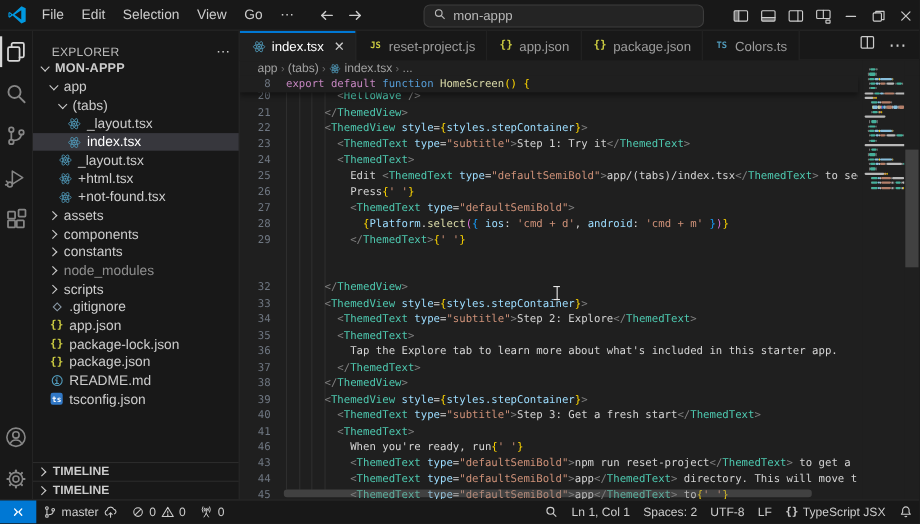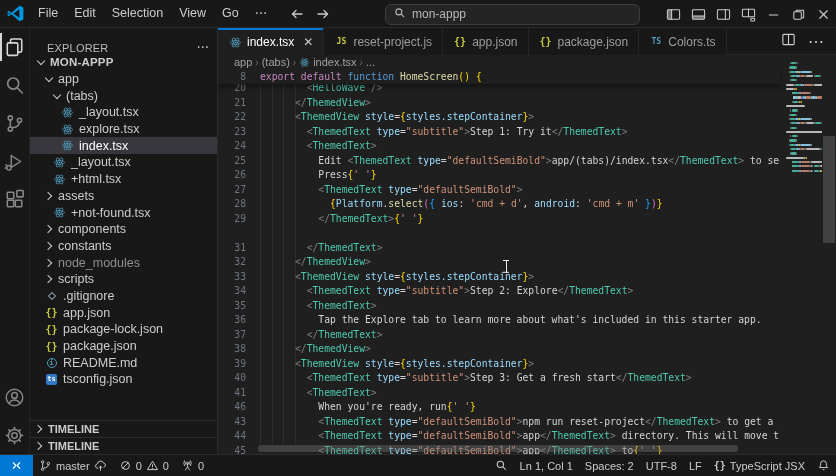--- a/index.html
+++ b/index.html
@@ -286,88 +286,75 @@
                 <g stroke="#519aba" fill="none" stroke-width=".9">
                   <ellipse cx="8" cy="8" rx="6.4" ry="2.4"></ellipse>
                   <ellipse cx="8" cy="8" rx="6.4" ry="2.4" transform="rotate(60 8 8)"></ellipse>
                   <ellipse cx="8" cy="8" rx="6.4" ry="2.4" transform="rotate(120 8 8)"></ellipse>
                 </g>
                 <circle cx="8" cy="8" r="1.2" fill="#519aba"></circle>
               </svg>
             </span>
             <span class="tlabel">_layout.tsx</span>
           </div>
-          <div class="trow" style="padding-left: 30px;">
+          <div class="trow selected" style="padding-left: 30px;">
             <span class="ficon">
               <svg viewBox="0 0 16 16">
                 <g stroke="#519aba" fill="none" stroke-width=".9">
                   <ellipse cx="8" cy="8" rx="6.4" ry="2.4"></ellipse>
                   <ellipse cx="8" cy="8" rx="6.4" ry="2.4" transform="rotate(60 8 8)"></ellipse>
                   <ellipse cx="8" cy="8" rx="6.4" ry="2.4" transform="rotate(120 8 8)"></ellipse>
                 </g>
                 <circle cx="8" cy="8" r="1.2" fill="#519aba"></circle>
               </svg>
             </span>
-            <span class="tlabel">explore.tsx</span>
-          </div>
-          <div class="trow selected" style="padding-left: 30px;">
+            <span class="tlabel">index.tsx</span>
+          </div>
+          <div class="trow" style="padding-left: 22px;">
             <span class="ficon">
               <svg viewBox="0 0 16 16">
                 <g stroke="#519aba" fill="none" stroke-width=".9">
                   <ellipse cx="8" cy="8" rx="6.4" ry="2.4"></ellipse>
                   <ellipse cx="8" cy="8" rx="6.4" ry="2.4" transform="rotate(60 8 8)"></ellipse>
                   <ellipse cx="8" cy="8" rx="6.4" ry="2.4" transform="rotate(120 8 8)"></ellipse>
                 </g>
                 <circle cx="8" cy="8" r="1.2" fill="#519aba"></circle>
               </svg>
             </span>
-            <span class="tlabel">index.tsx</span>
+            <span class="tlabel">_layout.tsx</span>
           </div>
           <div class="trow" style="padding-left: 22px;">
             <span class="ficon">
               <svg viewBox="0 0 16 16">
                 <g stroke="#519aba" fill="none" stroke-width=".9">
                   <ellipse cx="8" cy="8" rx="6.4" ry="2.4"></ellipse>
                   <ellipse cx="8" cy="8" rx="6.4" ry="2.4" transform="rotate(60 8 8)"></ellipse>
                   <ellipse cx="8" cy="8" rx="6.4" ry="2.4" transform="rotate(120 8 8)"></ellipse>
                 </g>
                 <circle cx="8" cy="8" r="1.2" fill="#519aba"></circle>
               </svg>
             </span>
-            <span class="tlabel">_layout.tsx</span>
+            <span class="tlabel">+html.tsx</span>
           </div>
           <div class="trow" style="padding-left: 22px;">
             <span class="ficon">
               <svg viewBox="0 0 16 16">
                 <g stroke="#519aba" fill="none" stroke-width=".9">
                   <ellipse cx="8" cy="8" rx="6.4" ry="2.4"></ellipse>
                   <ellipse cx="8" cy="8" rx="6.4" ry="2.4" transform="rotate(60 8 8)"></ellipse>
                   <ellipse cx="8" cy="8" rx="6.4" ry="2.4" transform="rotate(120 8 8)"></ellipse>
                 </g>
                 <circle cx="8" cy="8" r="1.2" fill="#519aba"></circle>
               </svg>
             </span>
-            <span class="tlabel">+html.tsx</span>
+            <span class="tlabel">+not-found.tsx</span>
           </div>
           <div class="trow" style="padding-left: 14px;">
             <span class="chev right"></span>
             <span class="tlabel">assets</span>
-          </div>
-          <div class="trow" style="padding-left: 22px;">
-            <span class="ficon">
-              <svg viewBox="0 0 16 16">
-                <g stroke="#519aba" fill="none" stroke-width=".9">
-                  <ellipse cx="8" cy="8" rx="6.4" ry="2.4"></ellipse>
-                  <ellipse cx="8" cy="8" rx="6.4" ry="2.4" transform="rotate(60 8 8)"></ellipse>
-                  <ellipse cx="8" cy="8" rx="6.4" ry="2.4" transform="rotate(120 8 8)"></ellipse>
-                </g>
-                <circle cx="8" cy="8" r="1.2" fill="#519aba"></circle>
-              </svg>
-            </span>
-            <span class="tlabel">+not-found.tsx</span>
           </div>
           <div class="trow" style="padding-left: 14px;">
             <span class="chev right"></span>
             <span class="tlabel">components</span>
           </div>
           <div class="trow" style="padding-left: 14px;">
             <span class="chev right"></span>
             <span class="tlabel">constants</span>
           </div>
           <div class="trow dimmed" style="padding-left: 14px;">
@@ -515,21 +502,20 @@
           <div class="code-line" style="top: 12px;"><span class="lnum">20</span><span class="ltext"><span>        </span><span class="tk-pun">&lt;</span><span class="tk-tag">HelloWave</span><span class="tk-pun"> /&gt;</span></span></div>
           <div class="code-line" style="top: 26.5px;"><span class="lnum">21</span><span class="ltext"><span>      </span><span class="tk-pun">&lt;/</span><span class="tk-tag">ThemedView</span><span class="tk-pun">&gt;</span></span></div>
           <div class="code-line" style="top: 41px;"><span class="lnum">22</span><span class="ltext"><span>      </span><span class="tk-pun">&lt;</span><span class="tk-tag">ThemedView</span><span class="tk-attr"> style</span><span class="tk-eq">=</span><span class="tk-b1">{</span><span class="tk-var">styles.stepContainer</span><span class="tk-b1">}</span><span class="tk-pun">&gt;</span></span></div>
           <div class="code-line" style="top: 55.5px;"><span class="lnum">23</span><span class="ltext"><span>        </span><span class="tk-pun">&lt;</span><span class="tk-tag">ThemedText</span><span class="tk-attr"> type</span><span class="tk-eq">=</span><span class="tk-str">"subtitle"</span><span class="tk-pun">&gt;</span><span class="tk-txt">Step 1: Try it</span><span class="tk-pun">&lt;/</span><span class="tk-tag">ThemedText</span><span class="tk-pun">&gt;</span></span></div>
           <div class="code-line" style="top: 70px;"><span class="lnum">24</span><span class="ltext"><span>        </span><span class="tk-pun">&lt;</span><span class="tk-tag">ThemedText</span><span class="tk-pun">&gt;</span></span></div>
           <div class="code-line" style="top: 84.5px;"><span class="lnum">25</span><span class="ltext"><span class="tk-txt">          Edit </span><span class="tk-pun">&lt;</span><span class="tk-tag">ThemedText</span><span class="tk-attr"> type</span><span class="tk-eq">=</span><span class="tk-str">"defaultSemiBold"</span><span class="tk-pun">&gt;</span><span class="tk-txt">app/(tabs)/index.tsx</span><span class="tk-pun">&lt;/</span><span class="tk-tag">ThemedText</span><span class="tk-pun">&gt;</span><span class="tk-txt"> to see changes.</span></span></div>
           <div class="code-line" style="top: 99px;"><span class="lnum">26</span><span class="ltext"><span class="tk-txt">          Press</span><span class="tk-b1">{</span><span class="tk-str">' '</span><span class="tk-b1">}</span></span></div>
           <div class="code-line" style="top: 113.5px;"><span class="lnum">27</span><span class="ltext"><span class="tk-txt">          </span><span class="tk-pun">&lt;</span><span class="tk-tag">ThemedText</span><span class="tk-attr"> type</span><span class="tk-eq">=</span><span class="tk-str">"defaultSemiBold"</span><span class="tk-pun">&gt;</span></span></div>
           <div class="code-line" style="top: 128px;"><span class="lnum">28</span><span class="ltext"><span class="tk-txt">            </span><span class="tk-b1">{</span><span class="tk-var">Platform</span><span class="tk-eq">.</span><span class="tk-fn">select</span><span class="tk-b2">(</span><span class="tk-b3">{</span><span class="tk-var"> ios</span><span class="tk-eq">:</span><span class="tk-txt"> </span><span class="tk-str">'cmd + d'</span><span class="tk-eq">, </span><span class="tk-var">android</span><span class="tk-eq">:</span><span class="tk-txt"> </span><span class="tk-str">'cmd + m'</span><span class="tk-txt"> </span><span class="tk-b3">}</span><span class="tk-b2">)</span><span class="tk-b1">}</span></span></div>
           <div class="code-line" style="top: 142.5px;"><span class="lnum">29</span><span class="ltext"><span class="tk-txt">          </span><span class="tk-pun">&lt;/</span><span class="tk-tag">ThemedText</span><span class="tk-pun">&gt;</span><span class="tk-b1">{</span><span class="tk-str">' '</span><span class="tk-b1">}</span></span></div>
-          <div class="code-line" style="top: 171.5px;"><span class="lnum">31</span><span class="ltext"><span>        </span><span class="tk-pun">&lt;/</span><span class="tk-tag">ThemedText</span><span class="tk-pun">&gt;</span></span></div>
           <div class="code-line" style="top: 186px;"><span class="lnum">32</span><span class="ltext"><span>      </span><span class="tk-pun">&lt;/</span><span class="tk-tag">ThemedView</span><span class="tk-pun">&gt;</span></span></div>
           <div class="code-line" style="top: 200.5px;"><span class="lnum">33</span><span class="ltext"><span>      </span><span class="tk-pun">&lt;</span><span class="tk-tag">ThemedView</span><span class="tk-attr"> style</span><span class="tk-eq">=</span><span class="tk-b1">{</span><span class="tk-var">styles.stepContainer</span><span class="tk-b1">}</span><span class="tk-pun">&gt;</span></span></div>
           <div class="code-line" style="top: 215px;"><span class="lnum">34</span><span class="ltext"><span>        </span><span class="tk-pun">&lt;</span><span class="tk-tag">ThemedText</span><span class="tk-attr"> type</span><span class="tk-eq">=</span><span class="tk-str">"subtitle"</span><span class="tk-pun">&gt;</span><span class="tk-txt">Step 2: Explore</span><span class="tk-pun">&lt;/</span><span class="tk-tag">ThemedText</span><span class="tk-pun">&gt;</span></span></div>
           <div class="code-line" style="top: 229.5px;"><span class="lnum">35</span><span class="ltext"><span>        </span><span class="tk-pun">&lt;</span><span class="tk-tag">ThemedText</span><span class="tk-pun">&gt;</span></span></div>
           <div class="code-line" style="top: 244px;"><span class="lnum">36</span><span class="ltext"><span class="tk-txt">          Tap the Explore tab to learn more about what's included in this starter app.</span></span></div>
           <div class="code-line" style="top: 258.5px;"><span class="lnum">37</span><span class="ltext"><span>        </span><span class="tk-pun">&lt;/</span><span class="tk-tag">ThemedText</span><span class="tk-pun">&gt;</span></span></div>
           <div class="code-line" style="top: 273px;"><span class="lnum">38</span><span class="ltext"><span>      </span><span class="tk-pun">&lt;/</span><span class="tk-tag">ThemedView</span><span class="tk-pun">&gt;</span></span></div>
           <div class="code-line" style="top: 287.5px;"><span class="lnum">39</span><span class="ltext"><span>      </span><span class="tk-pun">&lt;</span><span class="tk-tag">ThemedView</span><span class="tk-attr"> style</span><span class="tk-eq">=</span><span class="tk-b1">{</span><span class="tk-var">styles.stepContainer</span><span class="tk-b1">}</span><span class="tk-pun">&gt;</span></span></div>
           <div class="code-line" style="top: 302px;"><span class="lnum">40</span><span class="ltext"><span>        </span><span class="tk-pun">&lt;</span><span class="tk-tag">ThemedText</span><span class="tk-attr"> type</span><span class="tk-eq">=</span><span class="tk-str">"subtitle"</span><span class="tk-pun">&gt;</span><span class="tk-txt">Step 3: Get a fresh start</span><span class="tk-pun">&lt;/</span><span class="tk-tag">ThemedText</span><span class="tk-pun">&gt;</span></span></div>
           <div class="code-line" style="top: 316.5px;"><span class="lnum">41</span><span class="ltext"><span>        </span><span class="tk-pun">&lt;</span><span class="tk-tag">ThemedText</span><span class="tk-pun">&gt;</span></span></div>

